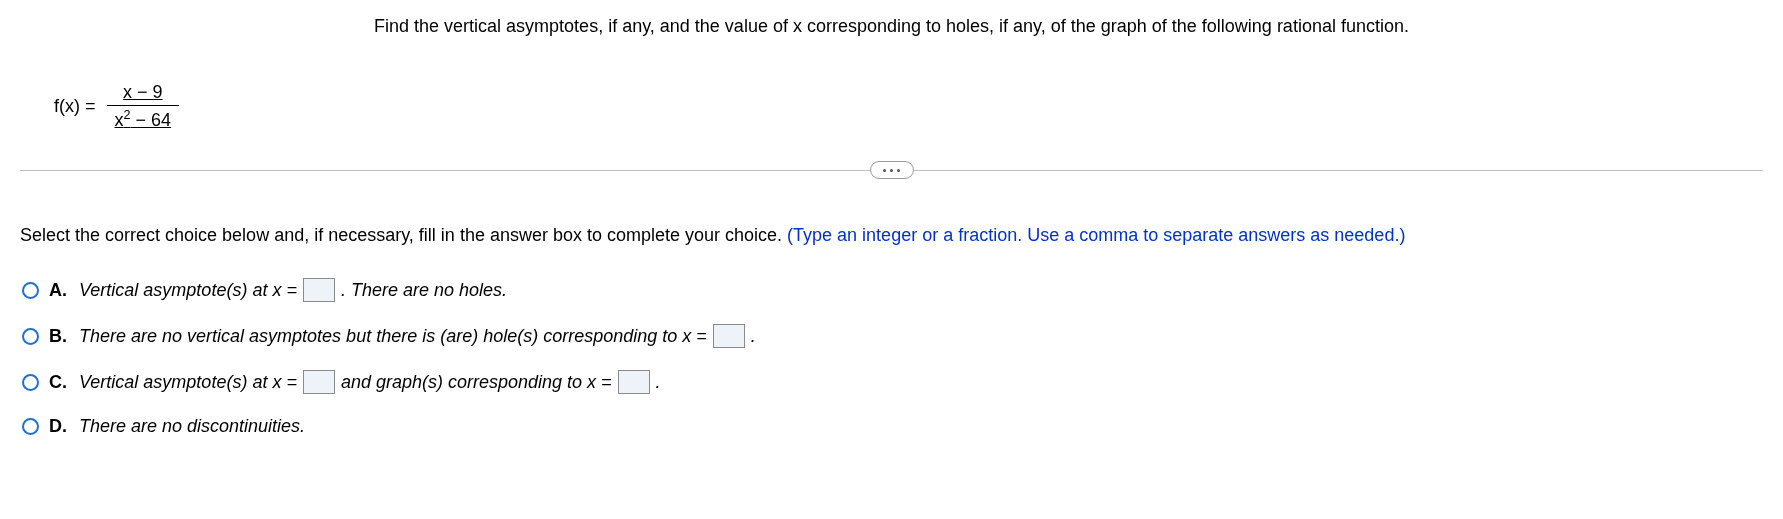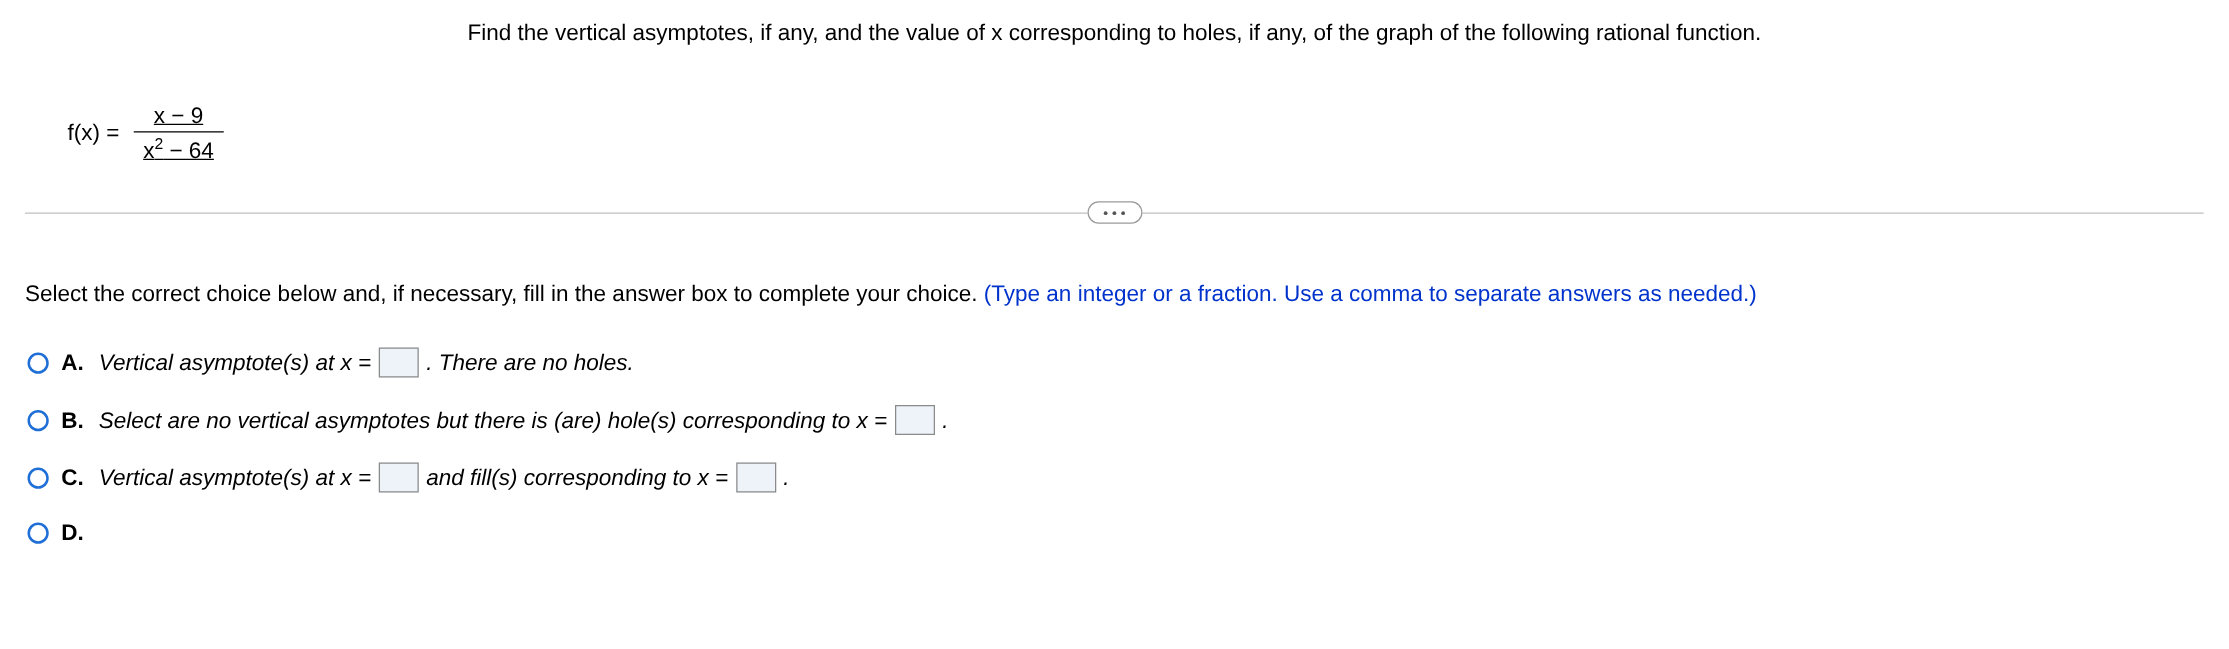--- a/index.html
+++ b/index.html
@@ -167,39 +167,42 @@
       <span>Vertical asymptote(s) at x =</span>
       <span class="answer-box"></span>
       <span>. There are no holes.</span>
     </div>
   </div>
 
   <div class="choice-row">
     <div class="radio"></div>
     <div class="choice-letter">B.</div>
     <div class="choice-content">
-      <span>Select are no vertical asymptotes but there is (are) hole(s) corresponding to x =</span>
+      <span>There are no vertical asymptotes but there is (are) hole(s) corresponding to x =</span>
       <span class="answer-box"></span>
       <span>.</span>
     </div>
   </div>
 
   <div class="choice-row">
     <div class="radio"></div>
     <div class="choice-letter">C.</div>
     <div class="choice-content">
       <span>Vertical asymptote(s) at x =</span>
       <span class="answer-box"></span>
-      <span>and fill(s) corresponding to x =</span>
+      <span>and graph(s) corresponding to x =</span>
       <span class="answer-box"></span>
       <span>.</span>
     </div>
   </div>
 
   <div class="choice-row">
     <div class="radio"></div>
     <div class="choice-letter">D.</div>
+    <div class="choice-content">
+      <span>There are no discontinuities.</span>
+    </div>
   </div>
 
 </div>
 
 
 
 
 </body></html>

